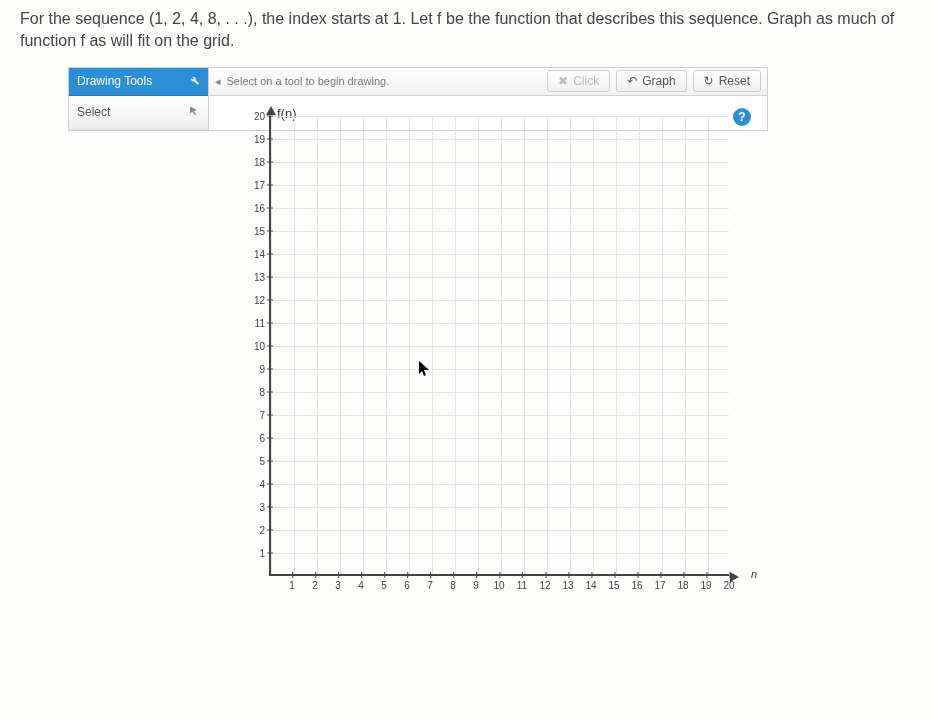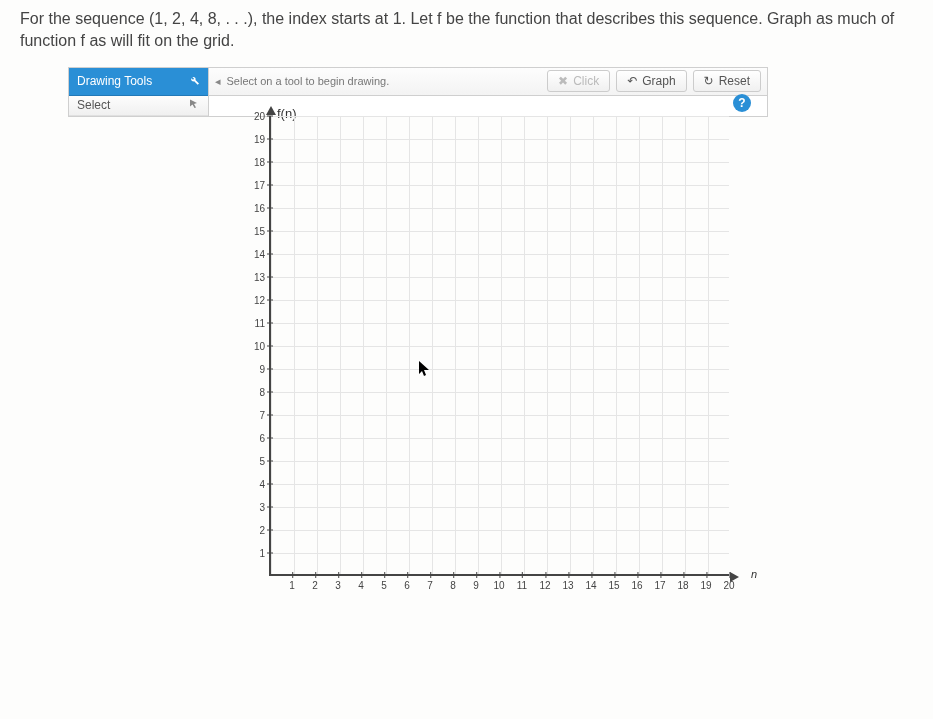--- a/index.html
+++ b/index.html
@@ -35,21 +35,21 @@
     font-size: 12px;
     height: 28px;
     display: flex;
     align-items: center;
     justify-content: space-between;
     padding: 0 8px;
     border-bottom: 1px solid #2279b8;
   }
   .sidebar-head .icon { font-size: 11px; }
   .sidebar-row {
-    height: 20px;
+    height: 34px;
     font-size: 12px;
     color: #555;
     display: flex;
     align-items: center;
     justify-content: space-between;
     padding: 0 8px;
     border-bottom: 1px solid #e0e0e0;
     background: linear-gradient(#fdfdfd,#f0f0f0);
     cursor: pointer;
   }

